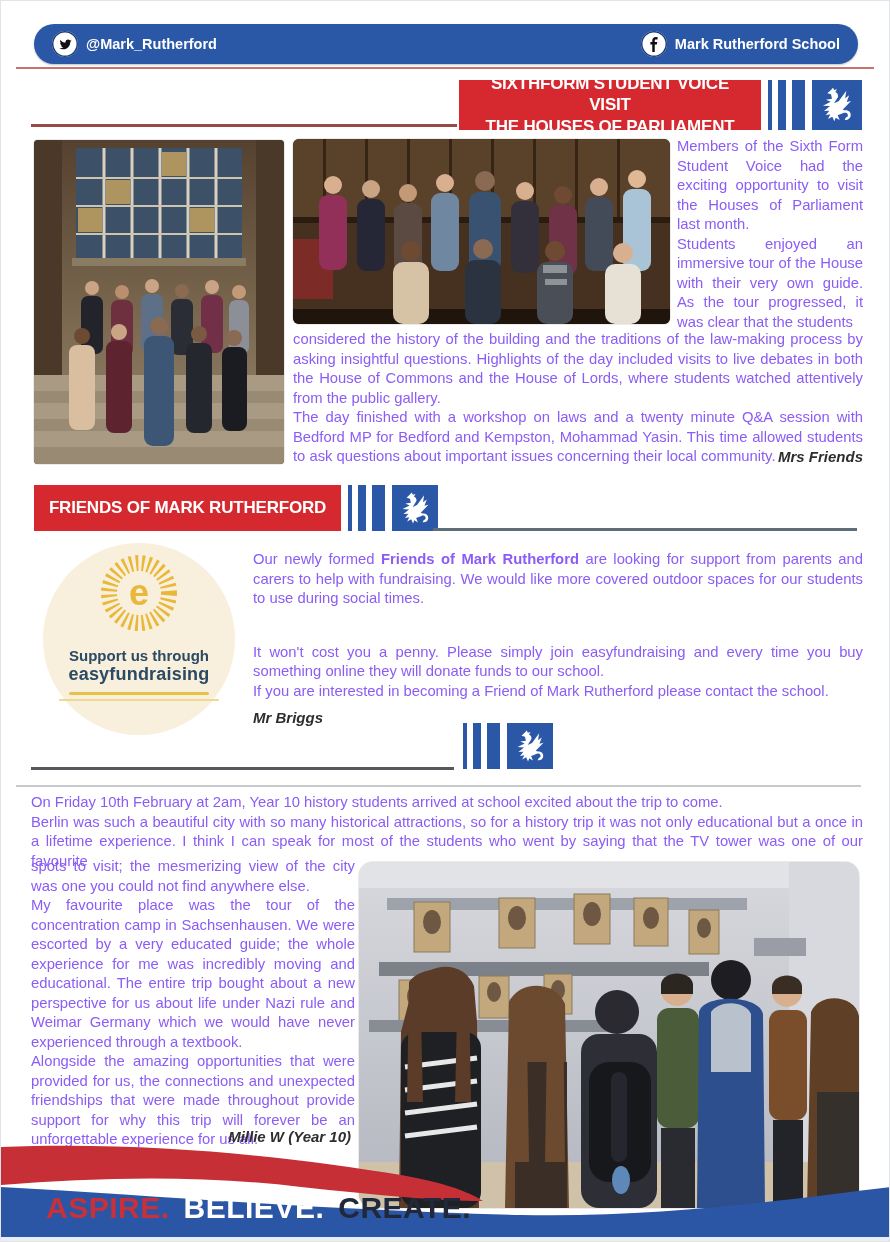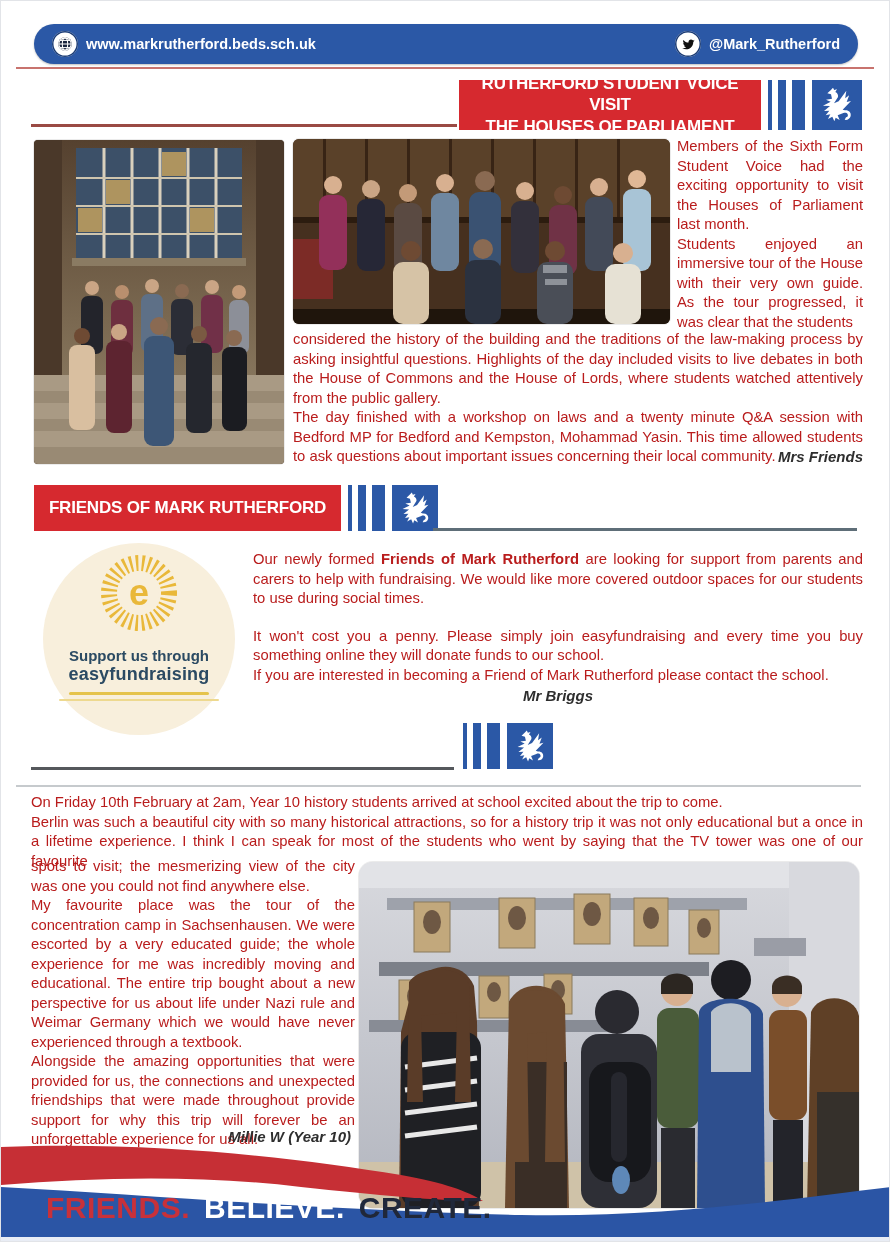--- a/index.html
+++ b/index.html
@@ -21,21 +21,21 @@
   .banner-row{position:absolute;display:flex;align-items:stretch;}
   .banner-box{background:#d6292f;color:#fff;font-weight:bold;display:flex;flex-direction:column;
     align-items:center;justify-content:center;text-align:center;letter-spacing:-.2px;
     font-size:17px;line-height:1.25;padding:0 10px;box-sizing:border-box;}
   .stripes{display:flex;align-items:stretch;margin-left:7px;gap:6px;}
   .stripe{background:#2b58a6;}
   .s1{width:4px;} .s2{width:8px;} .s3{width:13px;}
   .logo-sq{background:#2b58a6;margin-left:7px;display:flex;align-items:center;justify-content:center;}
   .rule{position:absolute;height:3px;}
   
-  .txt{font-size:14.8px;line-height:1.32;text-align:justify;white-space:pre-line;color:#b91c1c;}
+  .txt{font-size:14.8px;line-height:1.32;text-align:justify;white-space:pre-line;color:#8b5cf6;}
   .sig{font-weight:bold;font-style:italic;font-size:15px;color:#2e2e2e;}
   .photo{position:absolute;overflow:hidden;box-shadow:0 0 0 1px rgba(0,0,0,.08);}
   
   .easy-circle{position:absolute;left:42px;top:542px;width:192px;height:192px;border-radius:50%;
     background:#f8efdc;display:flex;flex-direction:column;align-items:center;}
   .easy-t1{font-size:15px;font-weight:bold;color:#2b4a63;margin-top:8px;}
   .easy-t2{font-size:18px;font-weight:bold;color:#2b4a63;letter-spacing:.2px;}
   .easy-line{border-radius:2px;}
   
   .footer-svg{position:absolute;left:0;top:1140px;z-index:3;}
@@ -52,47 +52,40 @@
     <defs>
       <symbol id="griffin" viewBox="0 0 24 24">
         <path fill="#ffffff" d="M8.2 3.1 L9.6 1.6 L10.3 3 L12 2.6 L11 4.2 C12.2 4.8 12.8 5.8 12.6 7.2 L10.2 11 L13 9.8 L17.6 3.4 L16.9 8 L19.3 6.2 L17.8 10.2 L20.4 9.6 L15.4 14.8 L16.8 15.2 C19 15 20.6 16.4 20.2 18.6 C19.9 20.2 18.3 21.2 16.6 20.9 L17.4 19.4 C18.4 19.2 18.8 18.4 18.4 17.5 C18 16.6 16.9 16.4 15.8 16.8 L12.4 18.2 L13.6 21 L11.2 19.6 L10.4 21.8 L9.2 19 L6.6 20.4 L8 17.6 L5.2 18.2 L7.4 15.4 L4.2 15.6 L7.8 12.6 L3.6 12.4 L8.2 10 L5.4 8.8 L9 8.2 L8.4 5.6 L6.2 5 Z"></path>
       </symbol>
     </defs>
   </svg>
 
   <div class="header-pill">
     <div class="header-item">
       <span class="icon-circle">
-        <svg width="18" height="18" viewBox="0 0 24 24">
-            <circle cx="12" cy="12" r="9" fill="#17233c"></circle>
-            <g stroke="#fff" stroke-width="1.4" fill="none">
-              <circle cx="12" cy="12" r="8.2"></circle>
-              <ellipse cx="12" cy="12" rx="3.6" ry="8.2"></ellipse>
-              <line x1="3.8" y1="12" x2="20.2" y2="12"></line>
-              <line x1="5" y1="7.2" x2="19" y2="7.2"></line>
-              <line x1="5" y1="16.8" x2="19" y2="16.8"></line>
-            </g>
-          </svg>
-      </span>
-      <span>www.markrutherford.beds.sch.uk</span>
-    </div>
-    <div class="header-item">
-      <span class="icon-circle">
         <svg width="15" height="15" viewBox="0 0 24 24">
             <path fill="#111" d="M22 5.8c-.7.3-1.5.5-2.3.6.8-.5 1.4-1.3 1.7-2.2-.8.5-1.6.8-2.5 1C18.2 4.4 17.1 4 16 4c-2.2 0-4 1.8-4 4 0 .3 0 .6.1.9C8.7 8.7 5.8 7.1 3.9 4.6c-.4.6-.6 1.3-.6 2 0 1.4.7 2.6 1.8 3.3-.7 0-1.3-.2-1.8-.5v.1c0 1.9 1.4 3.5 3.2 3.9-.3.1-.7.1-1 .1-.3 0-.5 0-.8-.1.5 1.6 2 2.7 3.7 2.8-1.4 1.1-3.1 1.7-4.9 1.7H2c1.8 1.1 3.9 1.8 6.2 1.8 7.4 0 11.4-6.1 11.4-11.4v-.5c.8-.6 1.5-1.3 2-2.1z"></path>
           </svg>
       </span>
       <span>@Mark_Rutherford</span>
     </div>
+    <div class="header-item">
+      <span class="icon-circle">
+        <svg width="15" height="15" viewBox="0 0 24 24">
+            <path fill="#111" d="M15.5 4h3V0h-3C12.5 0 10 2.5 10 5.5V8H7v4h3v12h4V12h3.3l.7-4H14V5.5c0-.8.7-1.5 1.5-1.5z"></path>
+          </svg>
+      </span>
+      <span>Mark Rutherford School</span>
+    </div>
   </div>
   <div class="header-redline"></div>
 
   <div class="banner-row" style="left:458px;top:79px;height:50px;">
     <div class="banner-box" style="width:302px;">
-      <span>RUTHERFORD STUDENT VOICE VISIT</span>
+      <span>SIXTHFORM STUDENT VOICE VISIT</span>
       <span>THE HOUSES OF PARLIAMENT</span>
     </div>
     <div class="stripes">
         <div class="stripe s1"></div>
         <div class="stripe s2"></div>
         <div class="stripe s3"></div>
       </div>
     <div class="logo-sq" style="width:50px;height:50px;">
       <svg width="40" height="40">
           <use href="#griffin"></use>
@@ -258,23 +251,23 @@
       <text x="95" y="62" text-anchor="middle" font-family="Liberation Sans, sans-serif" font-size="36" font-weight="bold" fill="#e9b83a">e</text>
     </svg>
     <div class="easy-t1">Support us through</div>
     <div class="easy-t2">easyfundraising</div>
     <div class="easy-line" style="width:140px;height:3px;background:#e5c34b;margin-top:7px;"></div>
     <div class="easy-line" style="width:160px;height:2px;background:#eed98f;margin-top:4px;"></div>
   </div>
 
   <div style="position:absolute;left:252px;top:549px;width:610px;">
     <div class="txt" style="white-space:normal;"><span>Our newly formed </span><b>Friends of Mark Rutherford</b><span> are looking for support from parents and carers to help with fundraising. We would like more covered outdoor spaces for our students to use during social times.</span></div>
-    <div class="txt" style="margin-top:18px;">It won't cost you a penny. Please simply join easyfundraising and every time you buy something online they will donate funds to our school.</div>
+    <div class="txt" style="margin-top:34px;">It won't cost you a penny. Please simply join easyfundraising and every time you buy something online they will donate funds to our school.</div>
     <div class="txt">If you are interested in becoming a Friend of Mark Rutherford please contact the school.</div>
-    <div class="sig" style="text-align:center;margin-top:2px;">Mr Briggs</div>
+    <div class="sig" style="text-align:left;margin-top:8px;">Mr Briggs</div>
   </div>
 
   <div class="banner-row" style="left:455px;top:722px;height:46px;">
     <div class="stripes">
         <div class="stripe s1"></div>
         <div class="stripe s2"></div>
         <div class="stripe s3"></div>
       </div>
     <div class="logo-sq" style="width:46px;height:46px;">
       <svg width="37" height="37">
@@ -377,17 +370,17 @@
         <rect x="458" y="230" width="42" height="116" fill="#35302b"></rect>
       </g>
     </svg>
   </div>
 
   <svg class="footer-svg" width="890" height="102" viewBox="0 0 890 102">
     <path d="M0,46 C150,54 300,68 520,74 C660,77 790,58 890,46 L890,102 L0,102 Z" fill="#2b55a5"></path>
     <path d="M0,6 C150,0 290,16 400,34 C444,42 466,50 482,60 C436,60 376,54 300,46 C200,34 100,36 0,44 Z" fill="#c62f35"></path>
   </svg>
   <div class="footer-text">
-    <span style="color:#c8313a;">FRIENDS.</span><span style="color:#ffffff;">BELIEVE.</span><span style="color:#20283a;">CREATE.</span>
+    <span style="color:#c8313a;">ASPIRE.</span><span style="color:#ffffff;">BELIEVE.</span><span style="color:#20283a;">CREATE.</span>
   </div>
   <div class="bottom-strip"></div>
 
 </div>
 
 </body></html>

